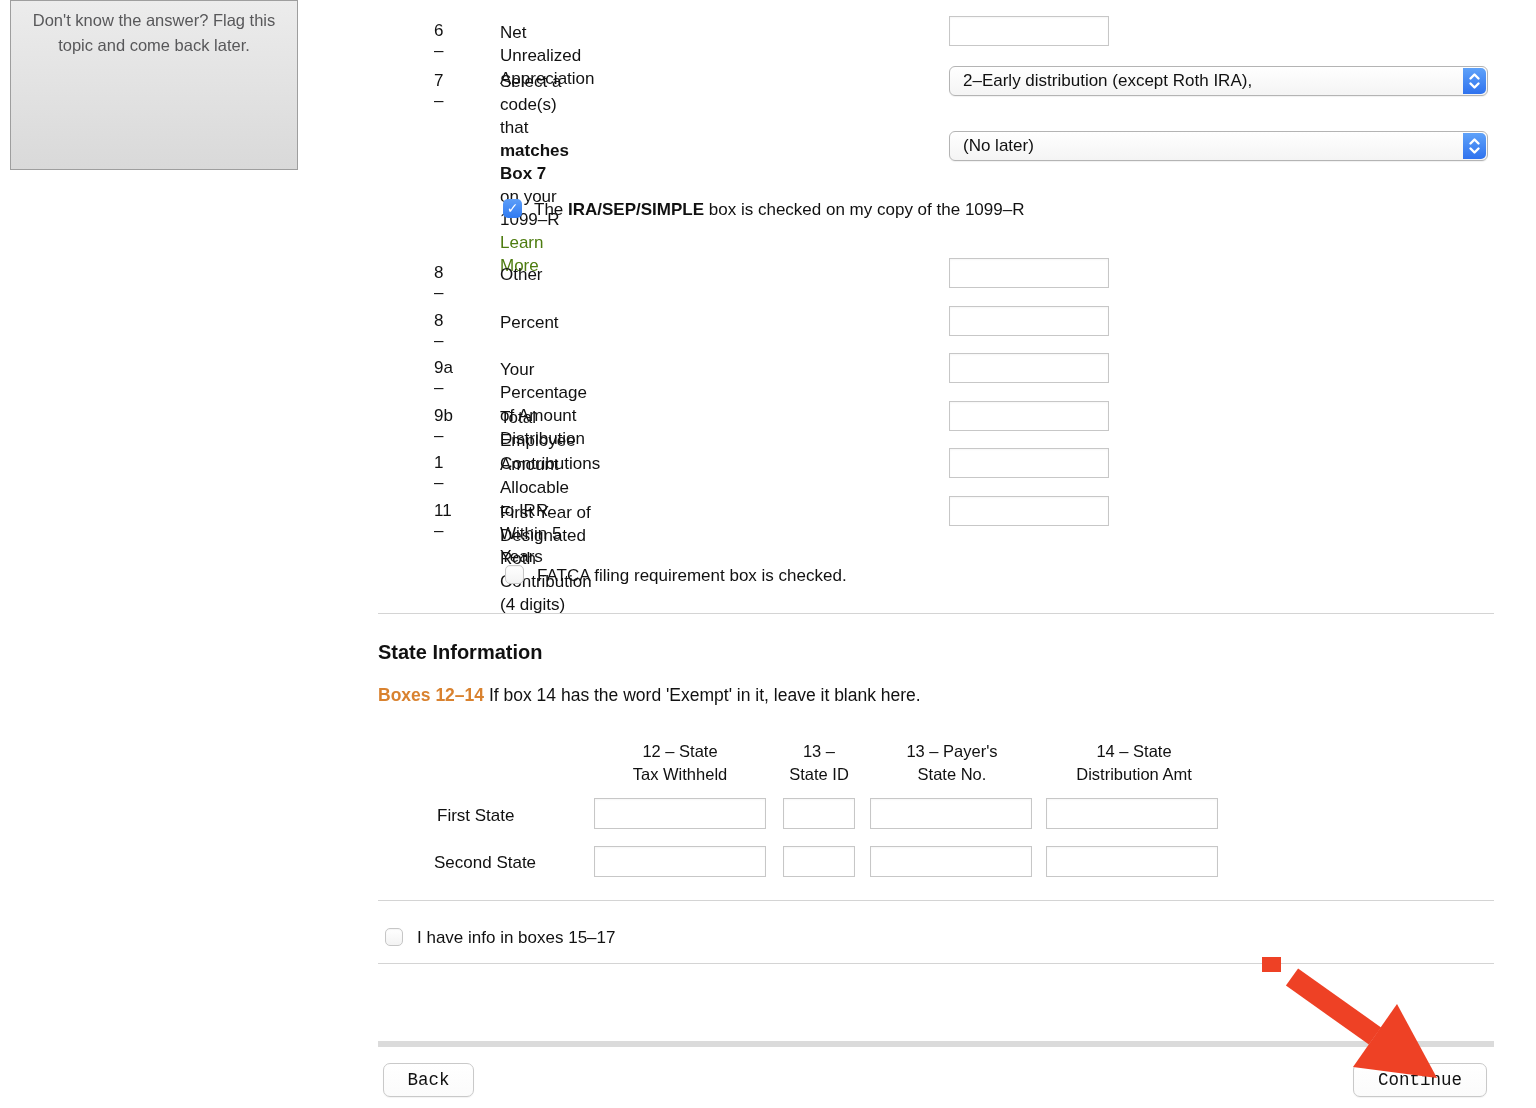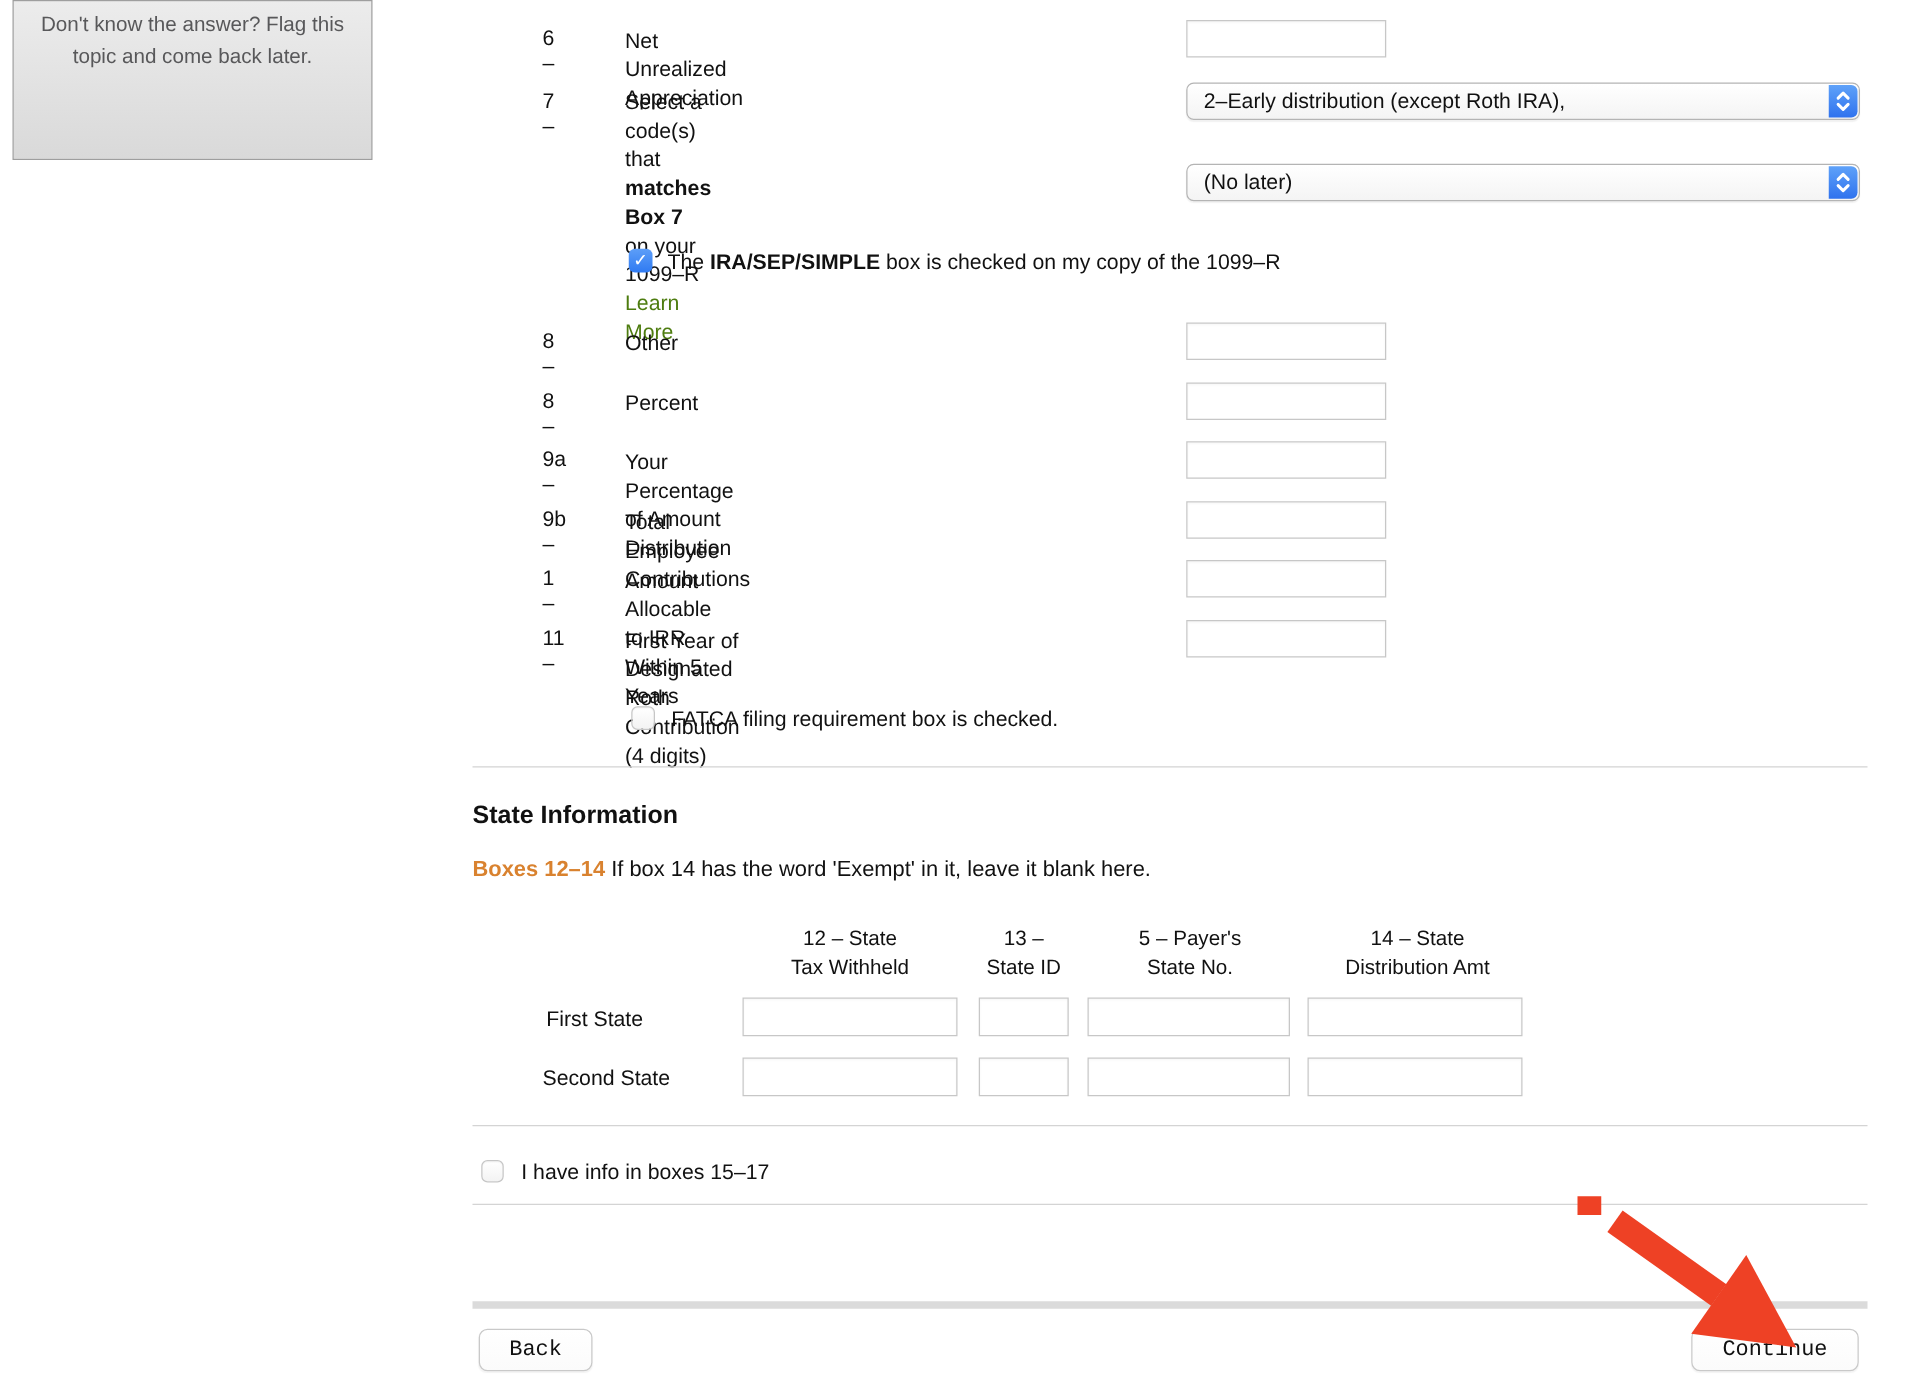--- a/index.html
+++ b/index.html
@@ -2,21 +2,21 @@
 <html><head>
 <meta charset="utf-8">
 <style>
   * { margin:0; padding:0; box-sizing:border-box; }
   html,body { width:1536px; height:1108px; background:#ffffff; overflow:hidden;
     font-family:"Liberation Sans","DejaVu Sans",sans-serif; color:#1a1a1a; }
   .abs { position:absolute; }
 
   
   .flag-box {
-    left:10px; top:0; width:288px; height:128px;
+    left:10px; top:0; width:288px; height:170px;
     background:linear-gradient(#ececec,#d9d9d9);
     border:1px solid #9e9e9e;
     text-align:center; color:#58585a;
     font-size:16.5px; line-height:25px; padding:7px 18px 0 18px;
   }
 
   
   .num   { position:absolute; left:434px; top:5px; font-size:17px; color:#111; }
   .lbl   { position:absolute; left:500px; top:5px; font-size:17px; color:#111; max-width:400px; line-height:23px; }
   .txt-input {
@@ -192,21 +192,21 @@
 
 <div class="col-head" style="left:584px;top:740px;width:192px;">
   <span>12 – State</span><br>
   <span>Tax Withheld</span>
 </div>
 <div class="col-head" style="left:773px;top:740px;width:92px;">
   <span>13 –</span><br>
   <span>State ID</span>
 </div>
 <div class="col-head" style="left:862px;top:740px;width:180px;">
-  <span>5 – Payer's</span><br>
+  <span>13 – Payer's</span><br>
   <span>State No.</span>
 </div>
 <div class="col-head" style="left:1036px;top:740px;width:196px;">
   <span>14 – State</span><br>
   <span>Distribution Amt</span>
 </div>
 
 <div>
   <span class="row-label" style="left:437px;top:806px;">First State</span>
   <input class="st-input" style="left: 594px; top: 798px; width: 172px;" type="text">

